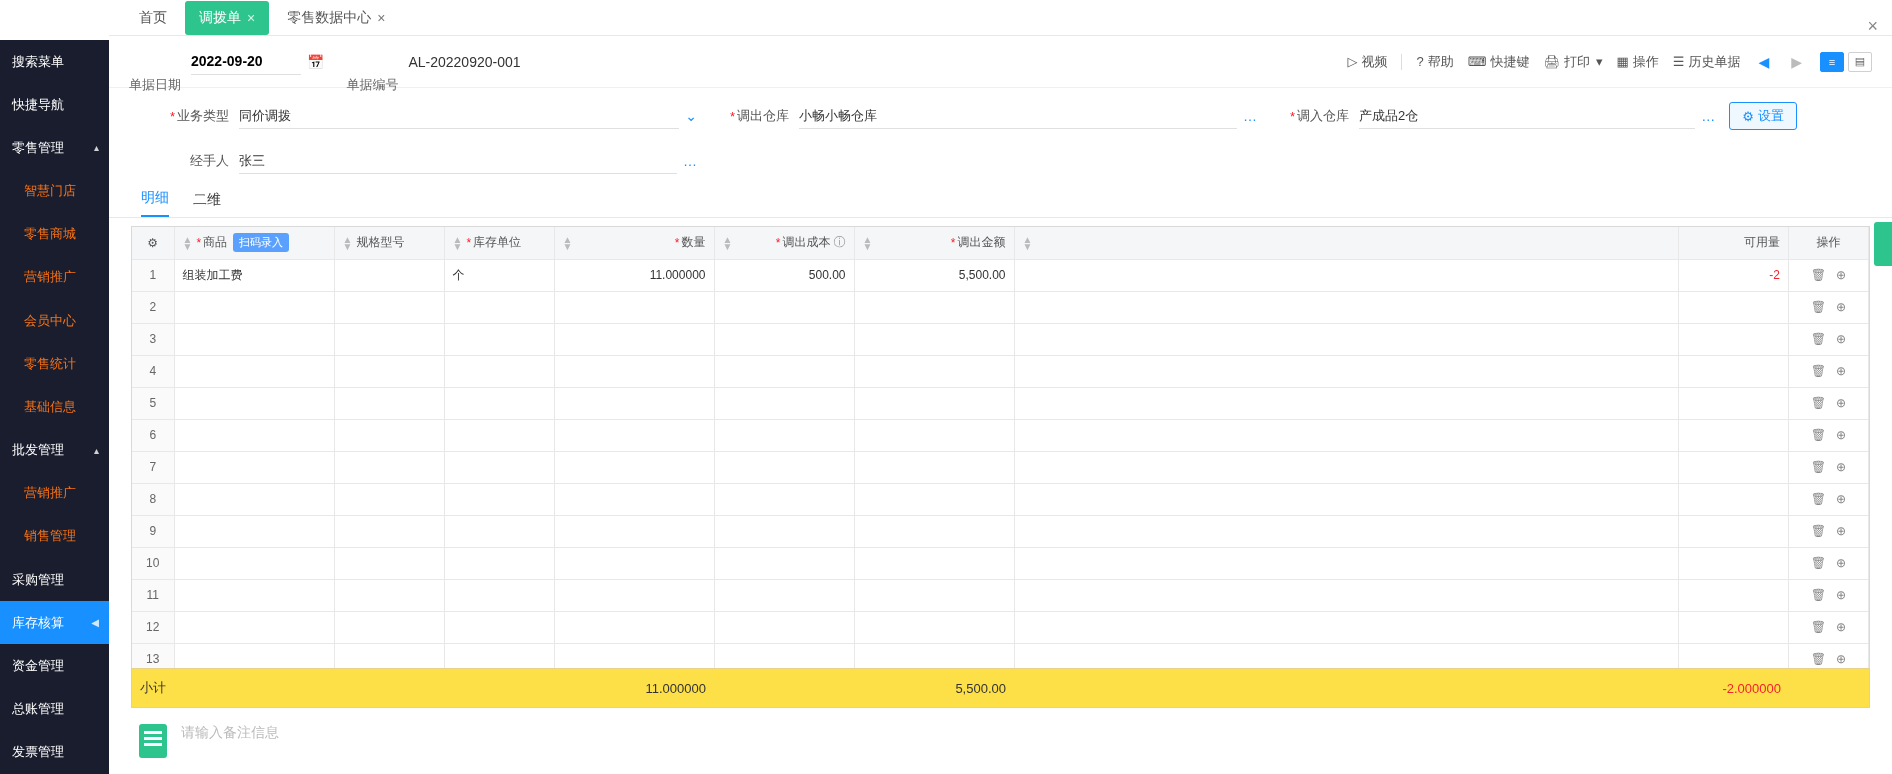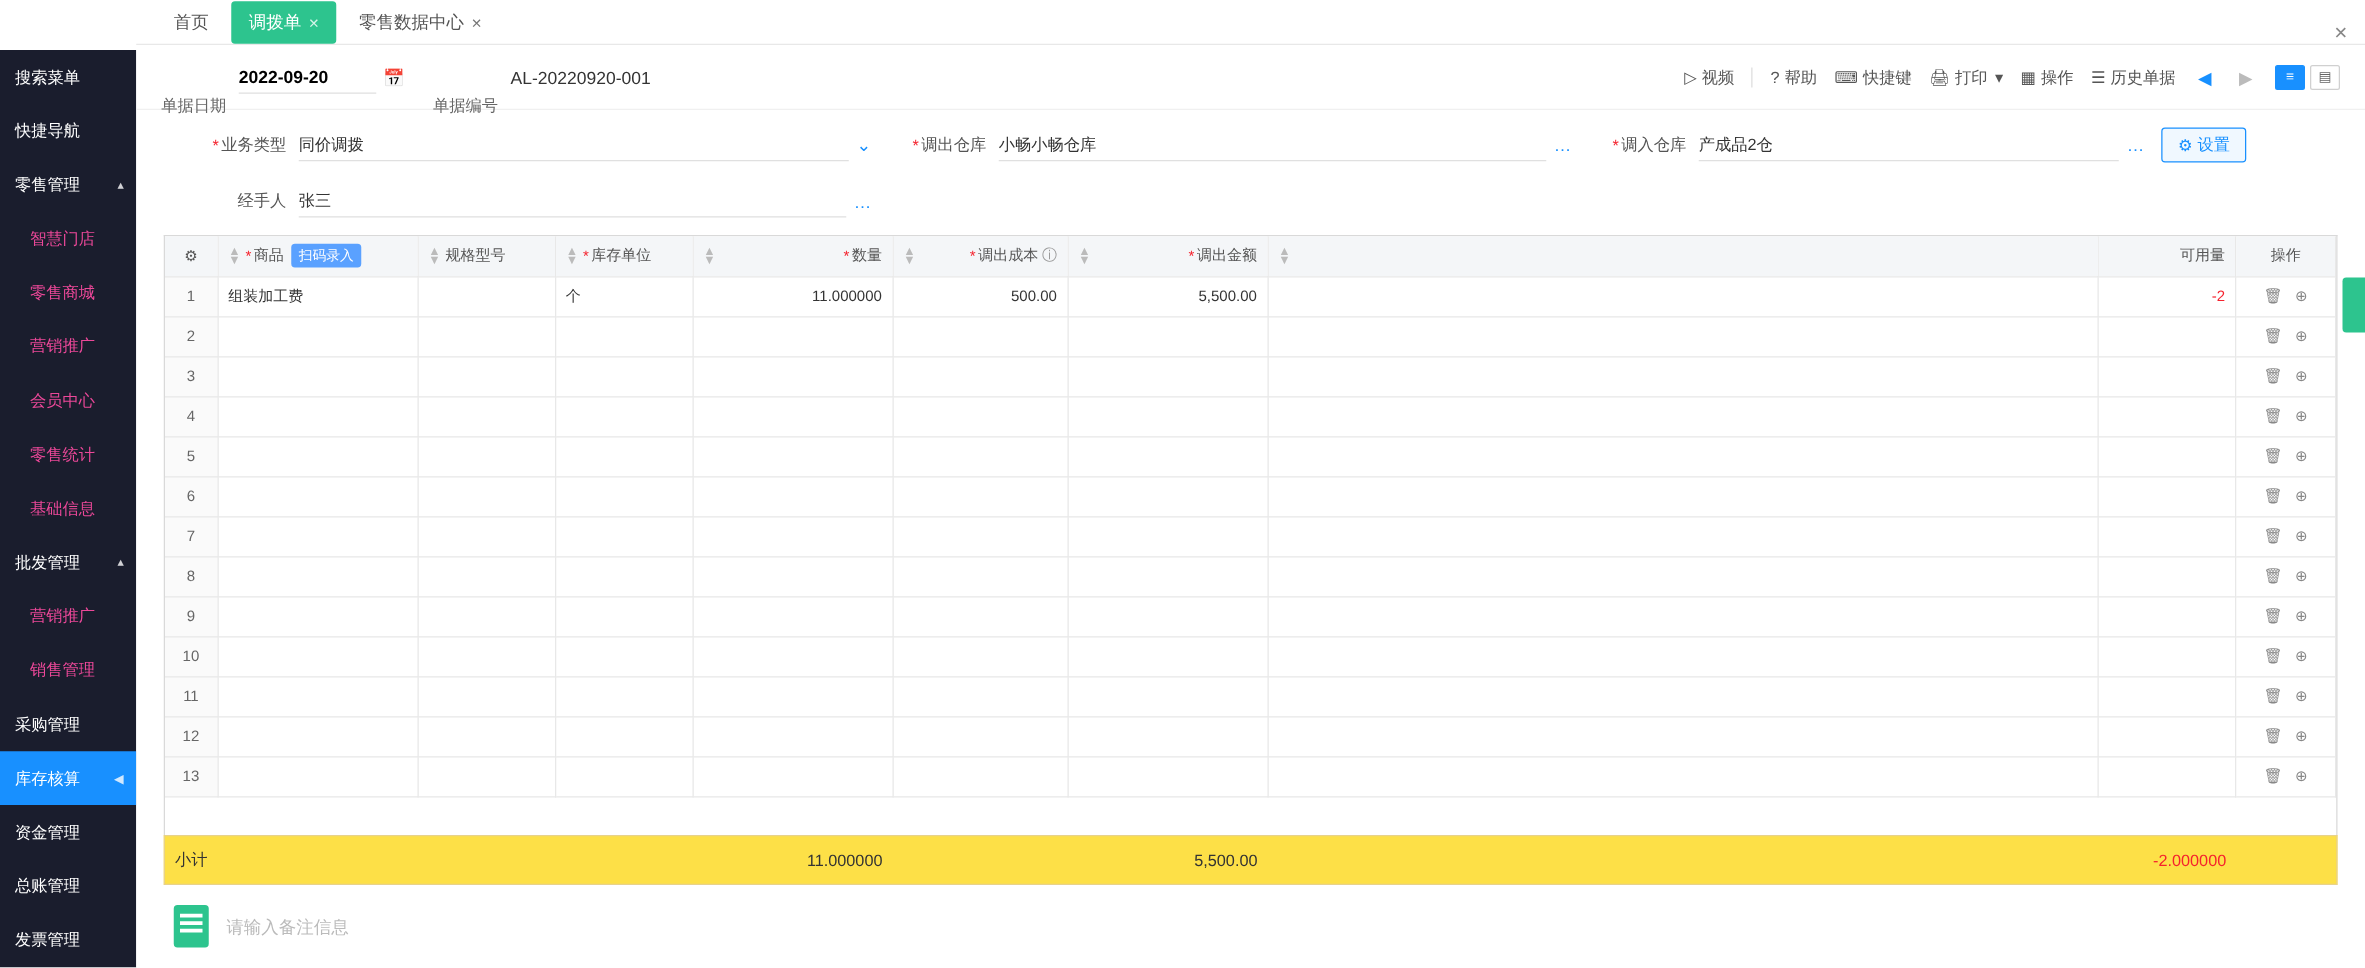--- a/index.html
+++ b/index.html
@@ -2,21 +2,21 @@
 <html><head>
 <meta charset="utf-8">
 <style>
 * { margin:0; padding:0; box-sizing:border-box; font-family:"Microsoft YaHei","PingFang SC",Arial,sans-serif; }
 body { width:1892px; height:774px; background:#fff; overflow:hidden; font-size:12px; color:#333; }
 .root { display:flex; height:100%; }
 
 
 .sidebar { width:109px; background:#1a1d2d; color:#fff; display:flex; flex-direction:column;margin-top:40px; }
 .sidebar-item { height:44px; display:flex; align-items:center; padding-left:12px; cursor:pointer; font-size:13px; position:relative; }
-.sidebar-item.sub { padding-left:24px; color:#ec4899;text-align:center; }
+.sidebar-item.sub { padding-left:24px; color:#f97316;text-align:center; }
 .sidebar-item.active { background:#1890ff; }
 .sidebar-item .caret { margin-left:auto; margin-right:10px; font-size:10px; opacity:.8; }
 
 
 .main { flex:1; display:flex; flex-direction:column; background:#fff; position:relative; }
 
 
 .tabs { height:36px; display:flex; align-items:center; border-bottom:1px solid #e8e8e8; padding-left:16px; position:relative; }
 .tab { height:34px; display:flex; align-items:center; padding:0 14px; font-size:14px; color:#555; cursor:pointer; margin-right:4px; border-radius:3px; }
 .tab.active { background:#2dc48e; color:#fff; }
@@ -69,21 +69,21 @@
 .scan-btn { background:#5aa1ff; color:#fff; border-radius:3px; font-size:11px; padding:2px 6px; margin-left:6px;}
 .row-action { display:flex; gap:10px; justify-content:center; color:#888; }
 .row-action span { cursor:pointer; }
 
 
 .subtotal { border:1px solid #e8d28a; background:#fde047; height:40px; display:flex; align-items:center; font-size:13px; }
 .subtotal-cell { padding:0 8px; }
 .subtotal .neg { color:#f5222d; font-weight:500; }
 
 
-.remark-area { display:flex; align-items:center; padding:16px 30px; gap:14px; }
+.remark-area { display:flex; align-items:flex-start; padding:16px 30px; gap:14px; }
 .note-icon { width:28px; height:34px; background:#2dc48e; border-radius:3px; position:relative; }
 .note-icon::before { content:""; position:absolute; left:5px; top:7px; width:18px; height:3px; background:#fff; box-shadow:0 6px 0 #fff,0 12px 0 #fff; }
 .remark-input { border:none; outline:none; font-size:14px; color:#333; flex:1; background:transparent; }
 .remark-input::placeholder { color:#bbb; }
 
 
 .float-tab { position:absolute; right:0; top:222px; width:18px; height:44px; background:#2dc48e; border-radius:3px 0 0 3px; }
 
 
 .grid::-webkit-scrollbar{width:8px;height:8px;}
@@ -206,20 +206,24 @@
       </div>
       <div class="field">
         <span class="field-label">
             <span>经手人</span>
           </span>
         <input class="field-input" value="张三" style="">
         <span class="ext">…</span>
       </div>
     </div>
 
+    <div class="subtabs">
+      <div class="subtab active">明细</div>
+      <div class="subtab">二维</div>
+    </div>
 
     <div class="grid-wrap">
       <div class="grid">
         <table>
           <colgroup>
             <col style="width:42px">
               <col style="width:160px">
               <col style="width:110px">
               <col style="width:110px">
             <col style="width:160px">

